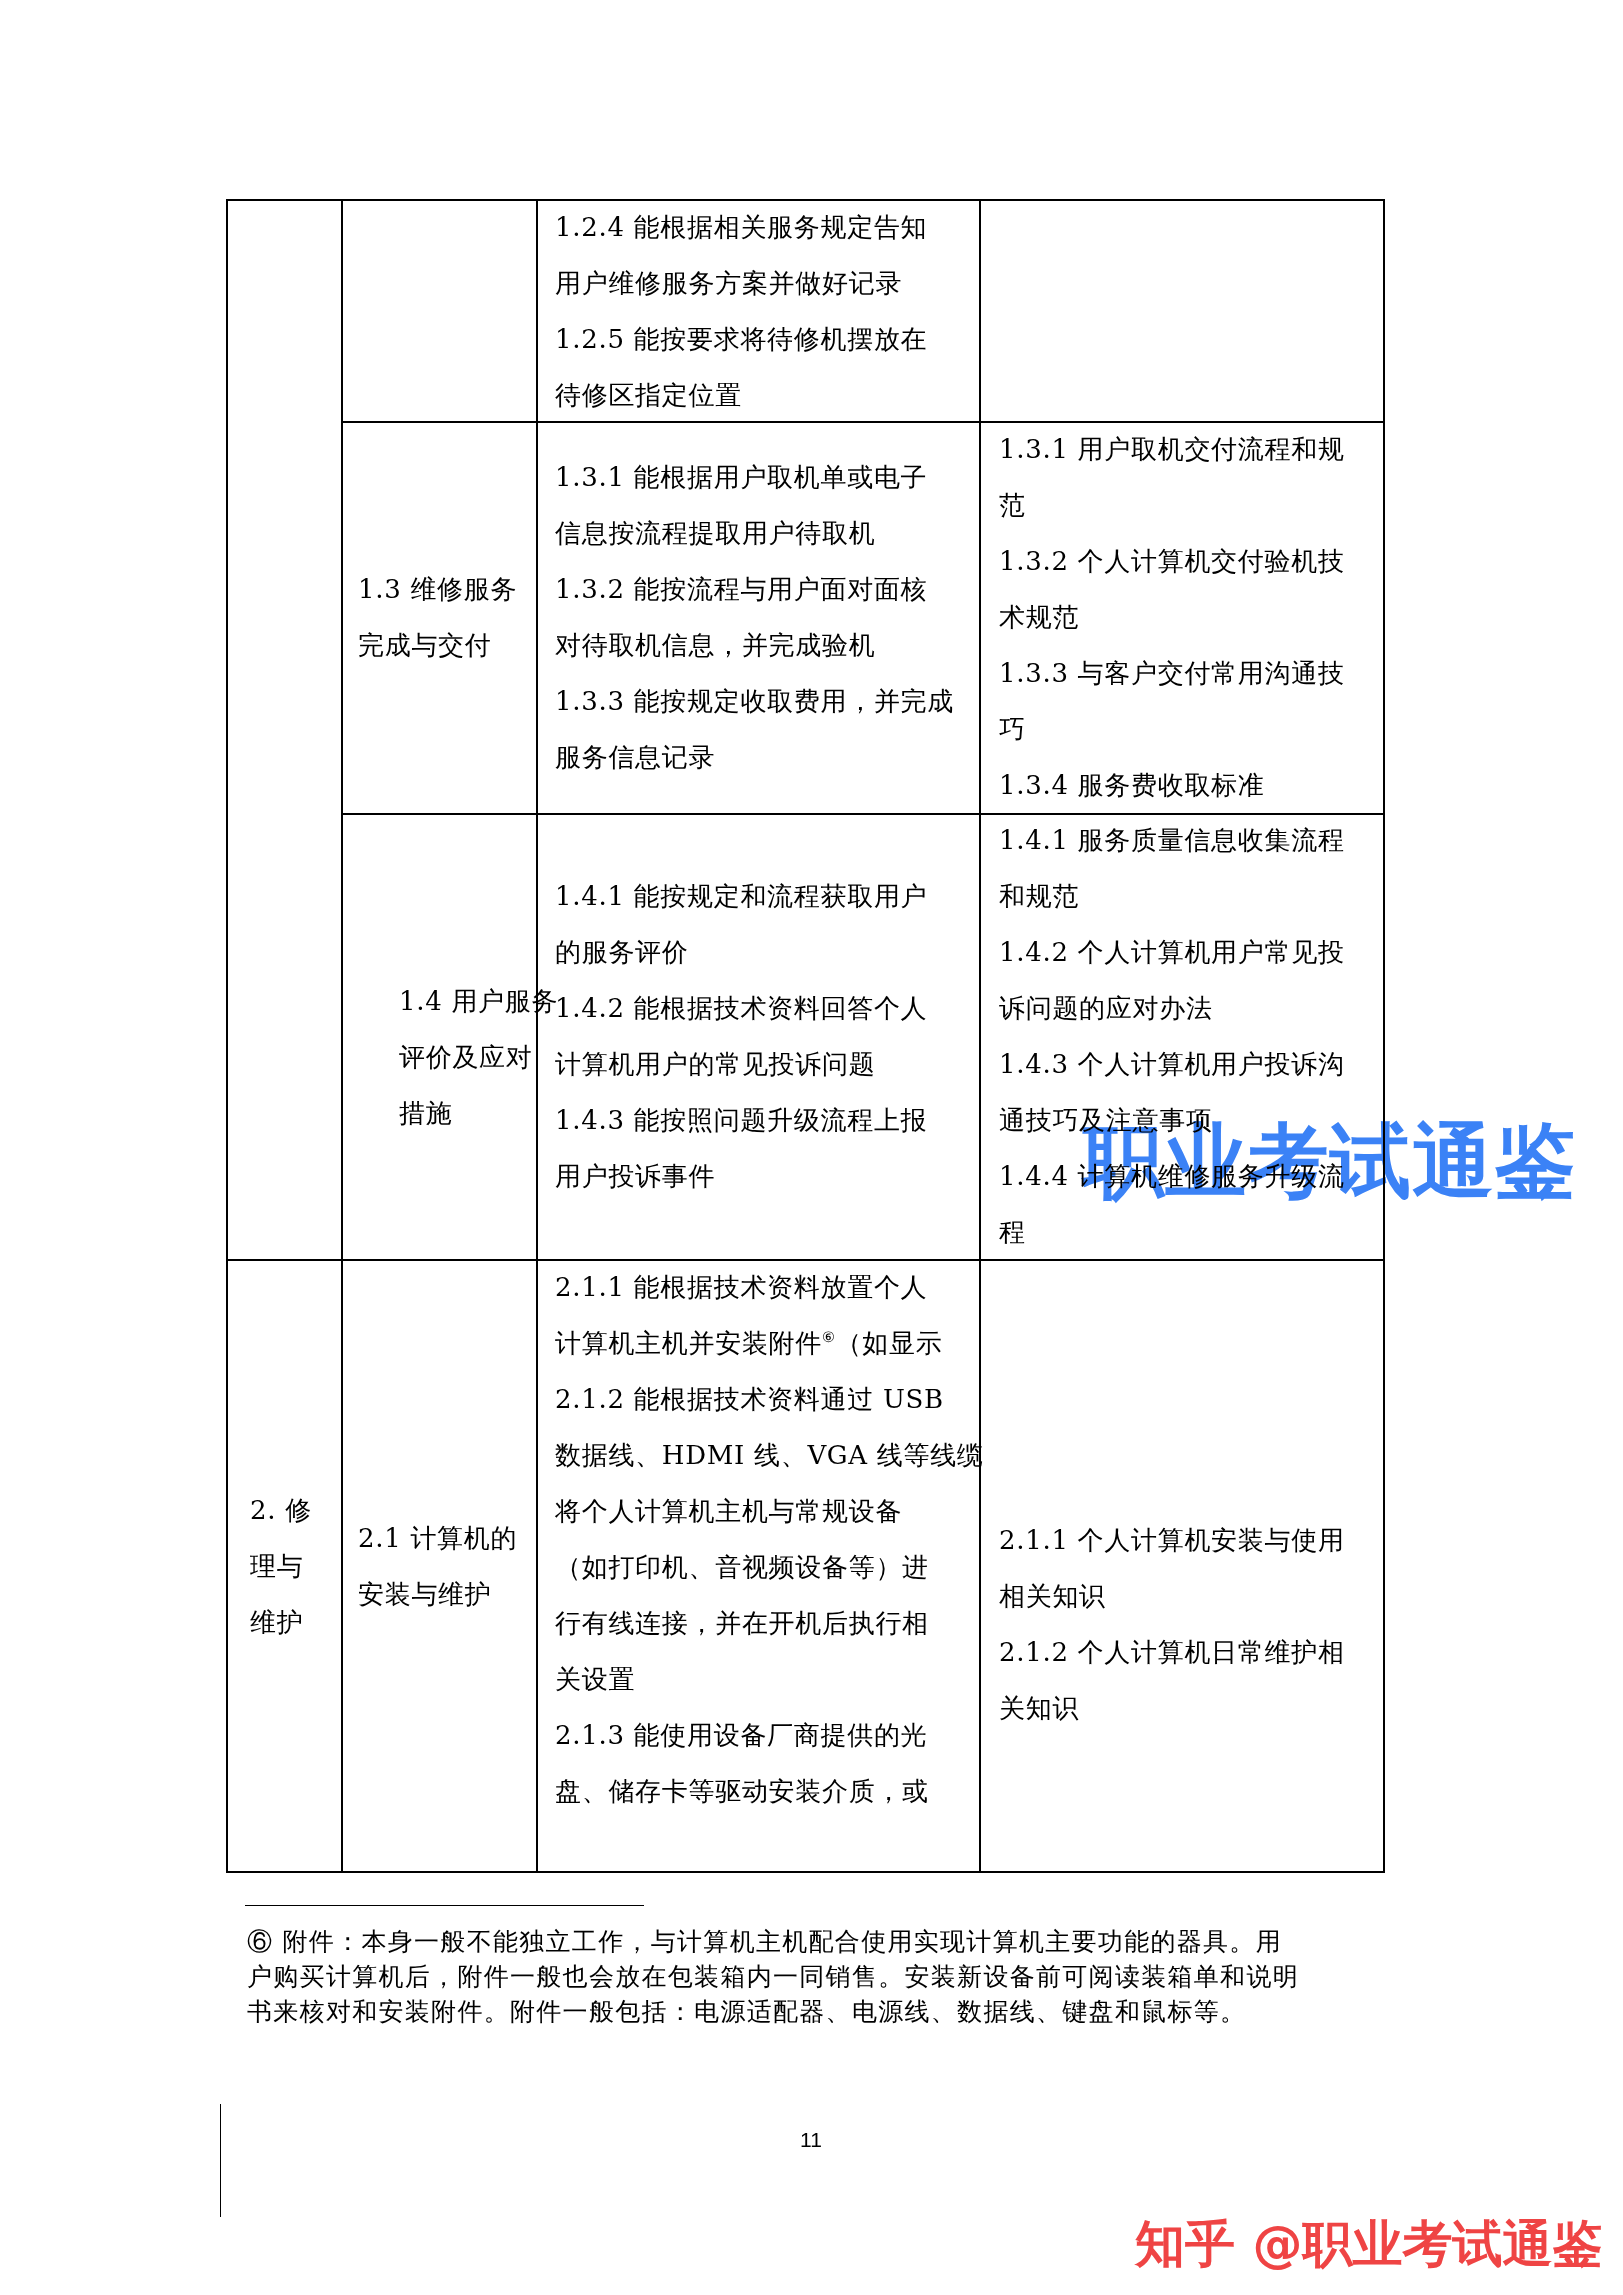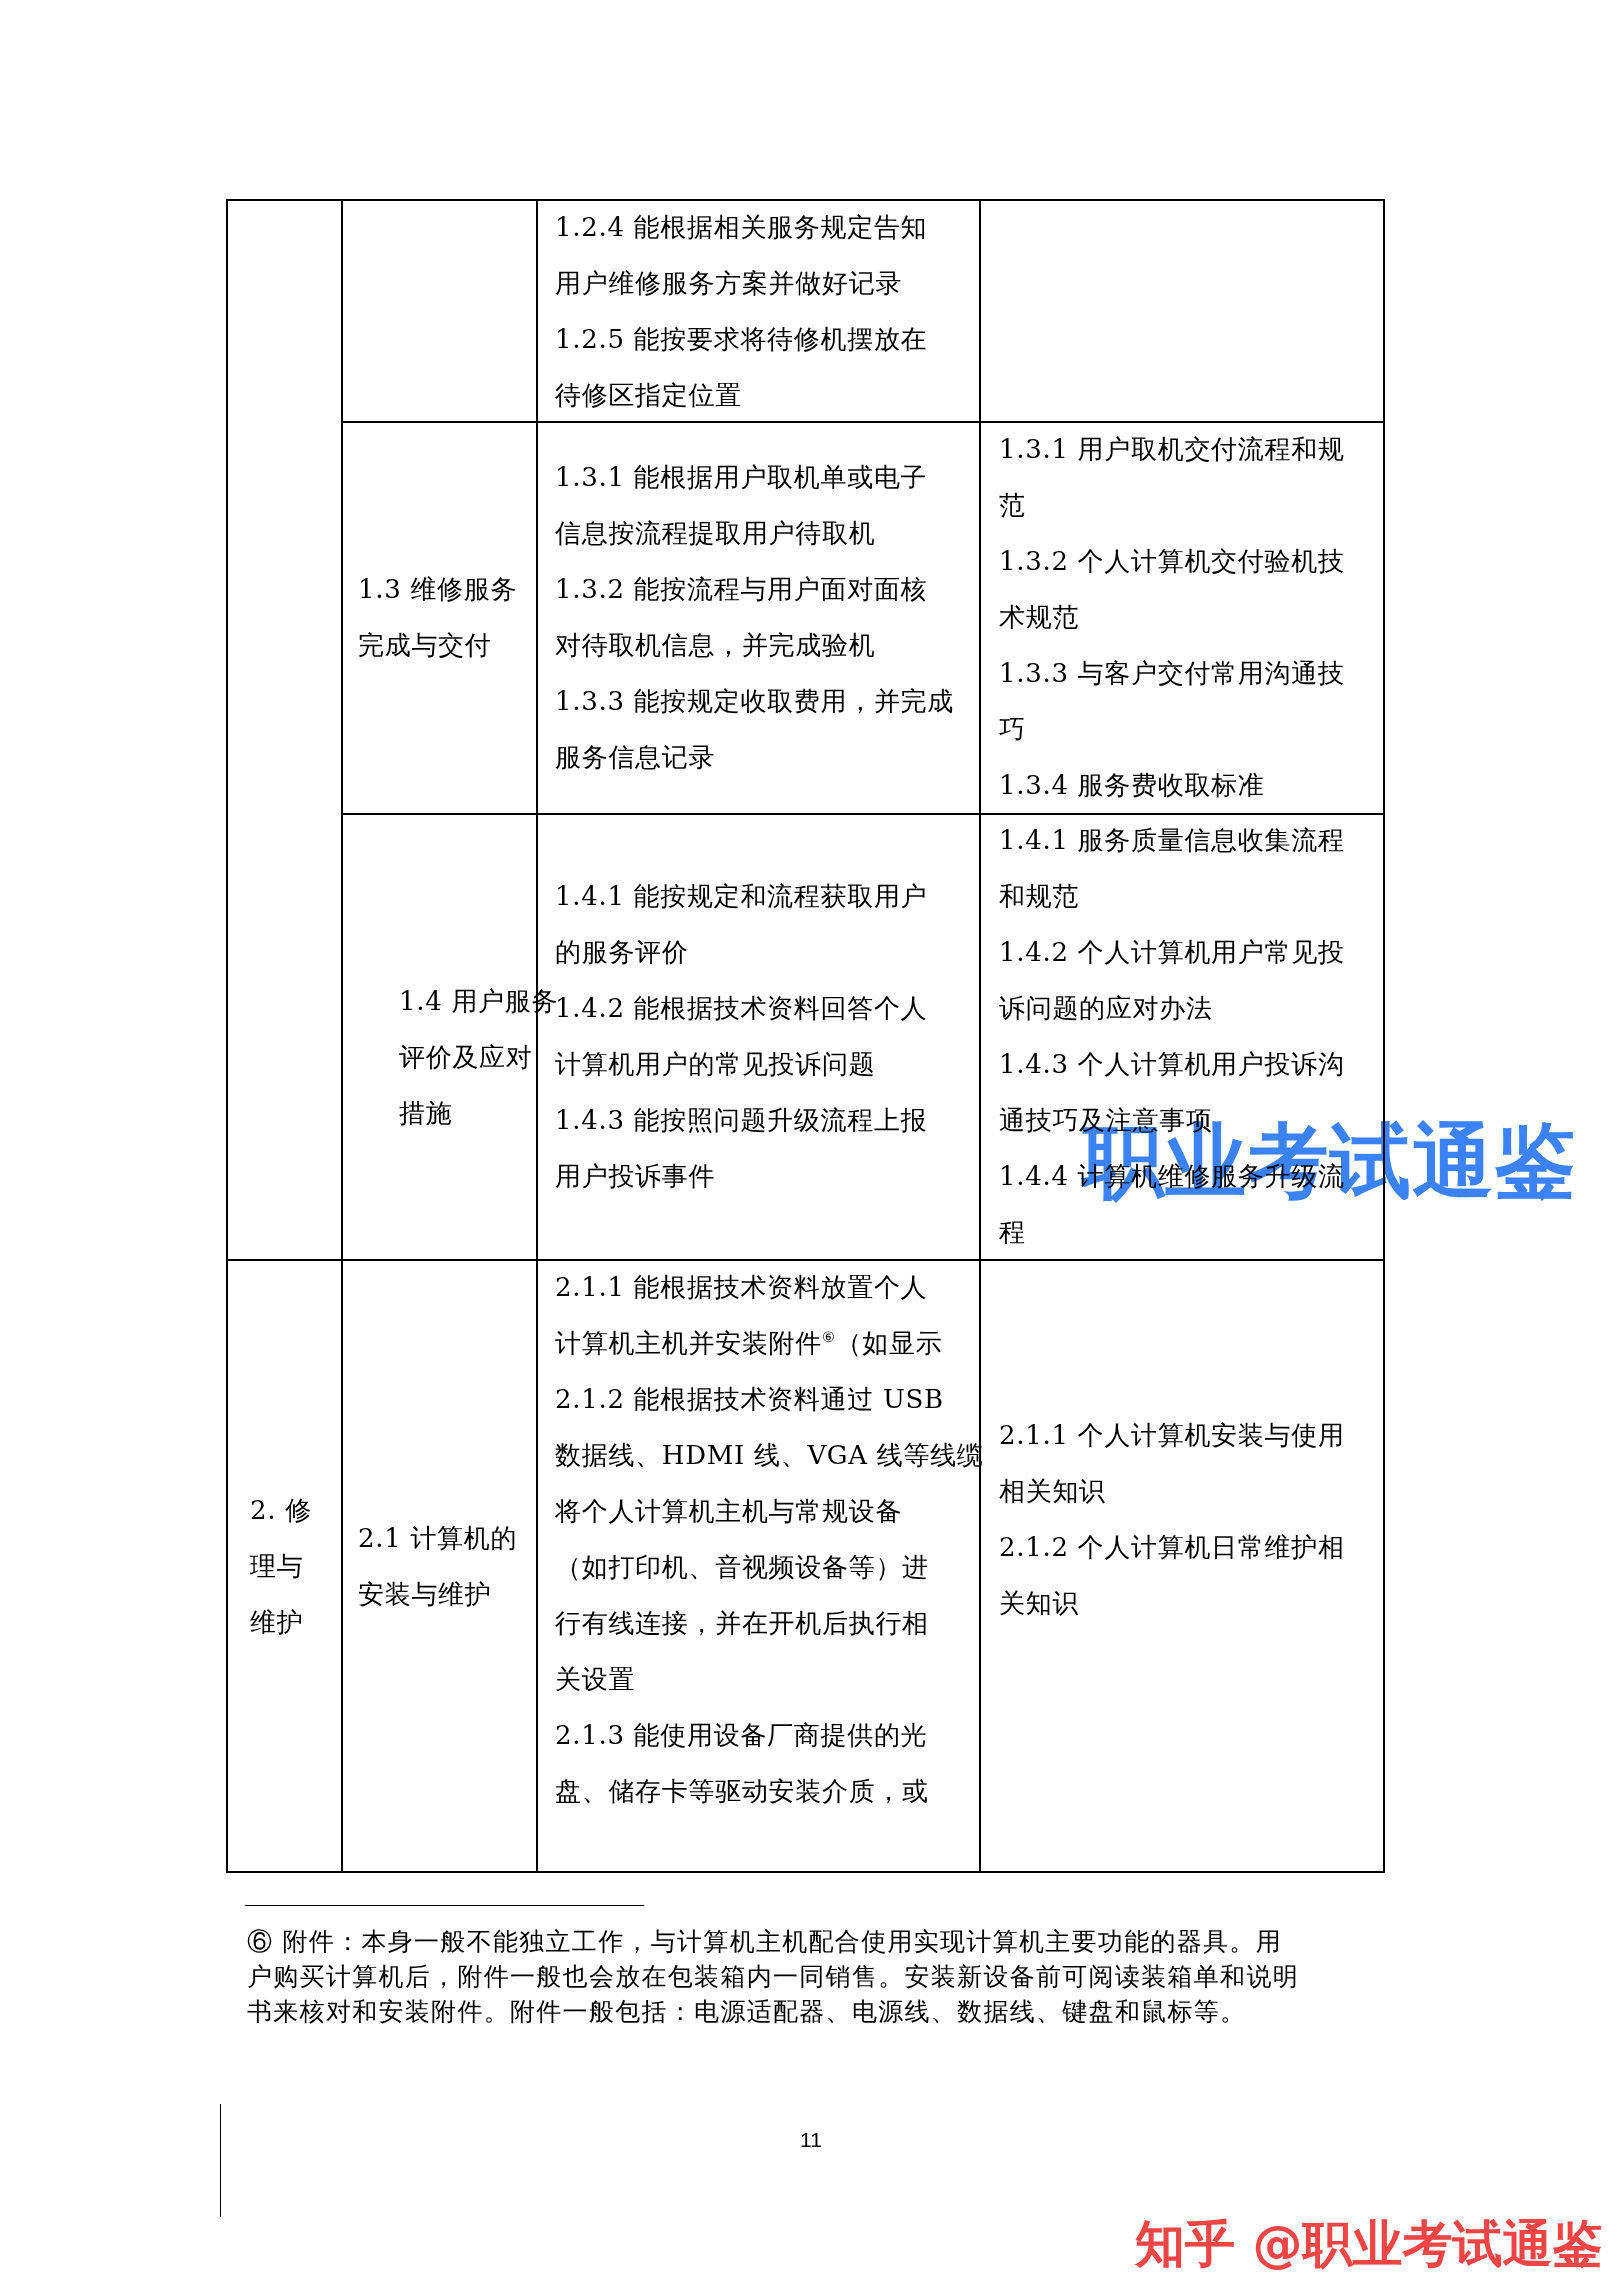--- a/index.html
+++ b/index.html
@@ -143,21 +143,21 @@
     <span class="ln"><span>计算机主机并安装附件</span><sup class="fn">⑥</sup><span>（如显示</span></span>
     <span class="ln">2.1.2  能根据技术资料通过 USB</span>
     <span class="ln">数据线、HDMI 线、VGA 线等线缆</span>
     <span class="ln">将个人计算机主机与常规设备</span>
     <span class="ln">（如打印机、音视频设备等）进</span>
     <span class="ln">行有线连接，并在开机后执行相</span>
     <span class="ln">关设置</span>
     <span class="ln">2.1.3 能使用设备厂商提供的光</span>
     <span class="ln">盘、储存卡等驱动安装介质，或</span>
   </div>
-  <div class="cell" style="left:982px; top:1212px; width:404px; height:614px;">
+  <div class="cell" style="left:982px; top:1317px; width:404px; height:614px;">
     <span class="ln">2.1.1 个人计算机安装与使用</span>
     <span class="ln">相关知识</span>
     <span class="ln">2.1.2 个人计算机日常维护相</span>
     <span class="ln">关知识</span>
   </div>
 
   <div class="wm-mid">职业考试通鉴</div>
 
   <div class="fn-sep"></div>
   <div class="footnote">

